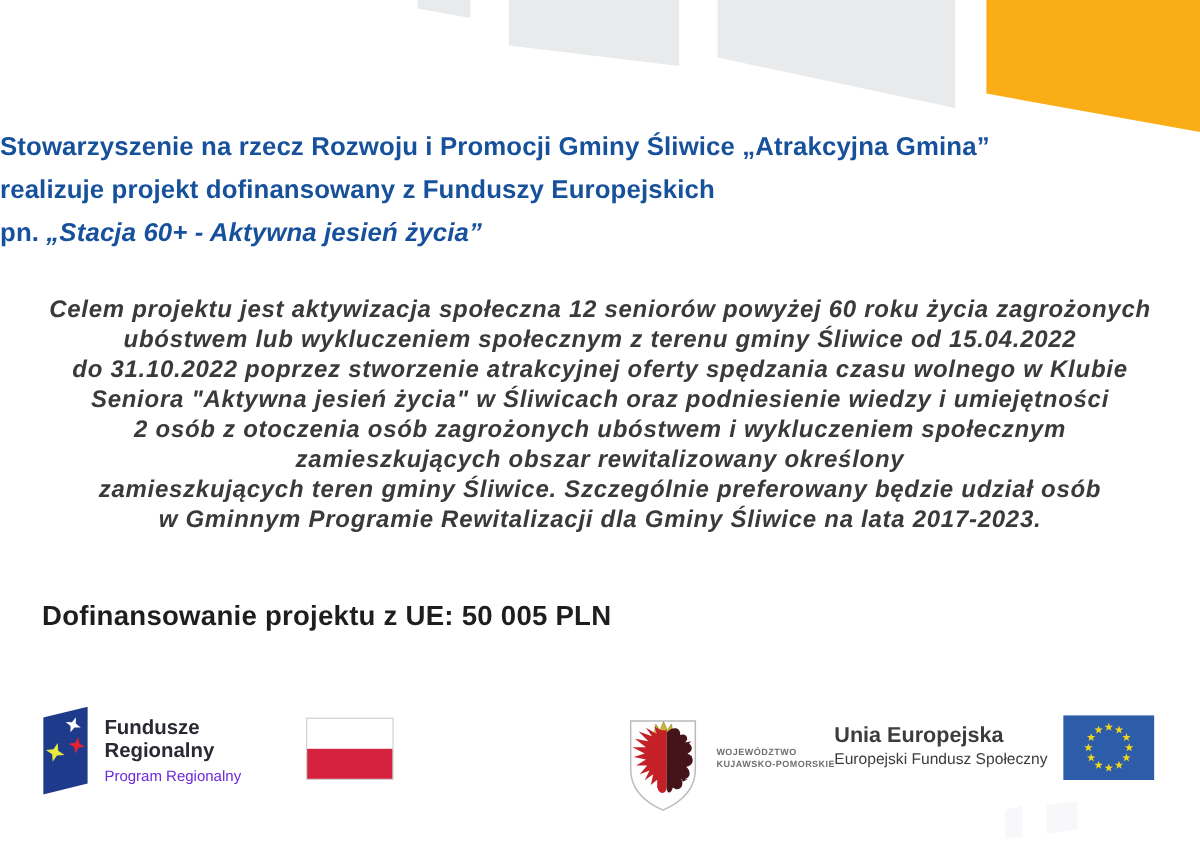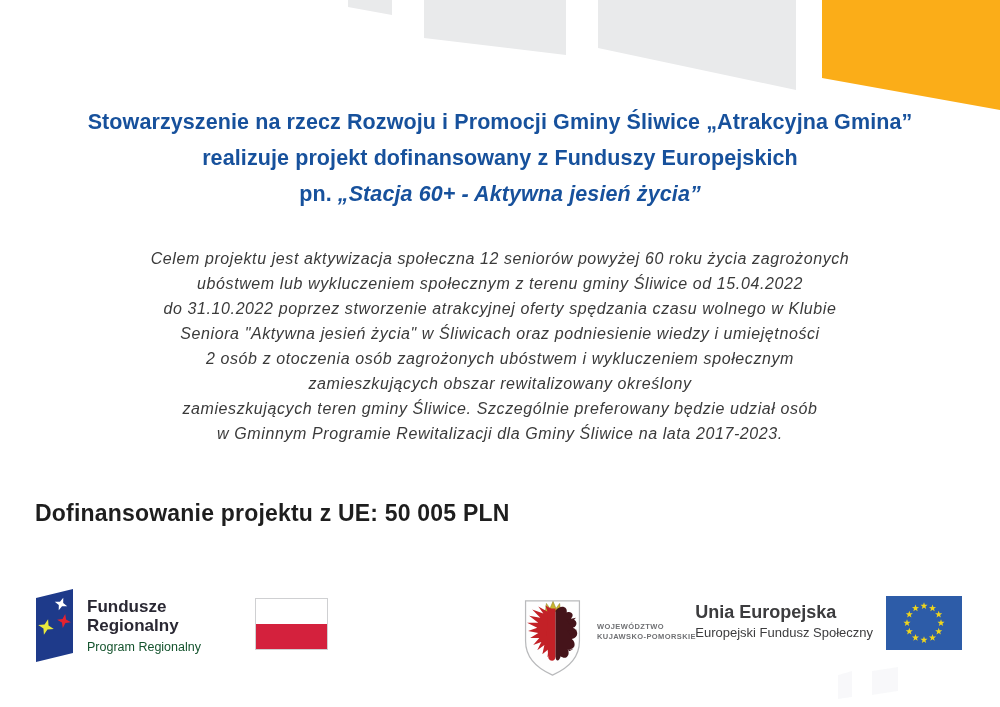--- a/index.html
+++ b/index.html
@@ -7,43 +7,43 @@
     position:relative;width:1000px;height:707px;background:#ffffff;
     overflow:hidden;margin:0 auto;
     font-family:"Liberation Sans", sans-serif;
   }
   svg{display:block;}
   .decor-top{position:absolute;top:0;left:0;width:1000px;height:130px;}
   .decor-bottom{position:absolute;bottom:0;right:0;width:200px;height:60px;opacity:.6;}
 
   .heading{
     position:absolute;top:104px;left:0;width:1000px;
-    text-align:center;font-weight:bold;font-size:21.5px;line-height:36px;
+    text-align:left;font-weight:bold;font-size:21.5px;line-height:36px;
     color:#17519c;letter-spacing:.1px;
   }
   .heading .it{font-style:italic;}
 
   .bodytext{
     position:absolute;top:246px;left:0;width:1000px;
-    text-align:center;font-style:italic;font-weight:normal;
-    font-size:16px;line-height:25px;color:#3a3a3a;letter-spacing:.6px;
+    text-align:center;font-style:italic;font-weight:bold;
+    font-size:20px;line-height:25px;color:#3a3a3a;letter-spacing:.6px;
     font-family:"Liberation Sans", sans-serif;
   }
   .bodytext div{white-space:nowrap;}
 
   .funding{
     position:absolute;top:500px;left:35px;
     font-size:23px;font-weight:bold;color:#1e1e1e;letter-spacing:.2px;
   }
 
   
   .fe-logo-flag{position:absolute;top:589px;left:36px;width:38px;height:78px;}
   .fe-text{position:absolute;top:598px;left:87px;color:#2a2833;}
   .fe-title{font-size:17px;font-weight:bold;line-height:18.5px;}
-  .fe-sub{font-size:12.5px;margin-top:5px;color:#14532d;}
+  .fe-sub{font-size:12.5px;margin-top:5px;color:#6d28d9;}
 
   .pl-flag{
     position:absolute;top:598px;left:255px;width:73px;height:52px;
     border:1px solid #cfd0d2;box-sizing:border-box;background:#ffffff;
   }
   .pl-flag .red{position:absolute;bottom:0;left:0;width:100%;height:50%;background:#d4213d;}
   .pl-text{
     position:absolute;top:602px;left:344px;
     font-size:18px;font-weight:bold;line-height:21px;color:#2d2d2f;
   }

